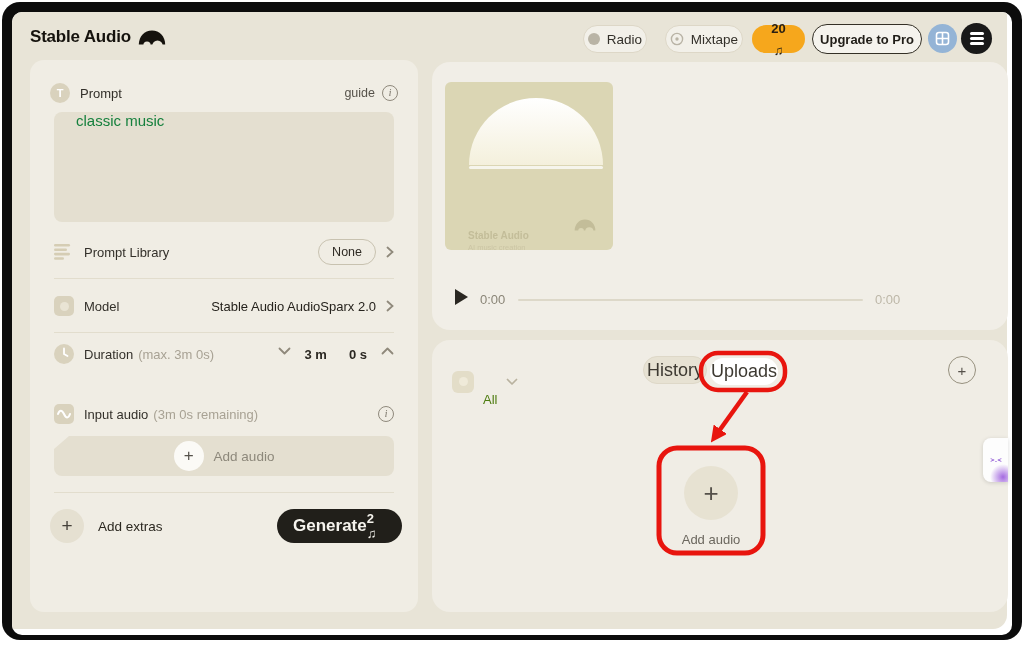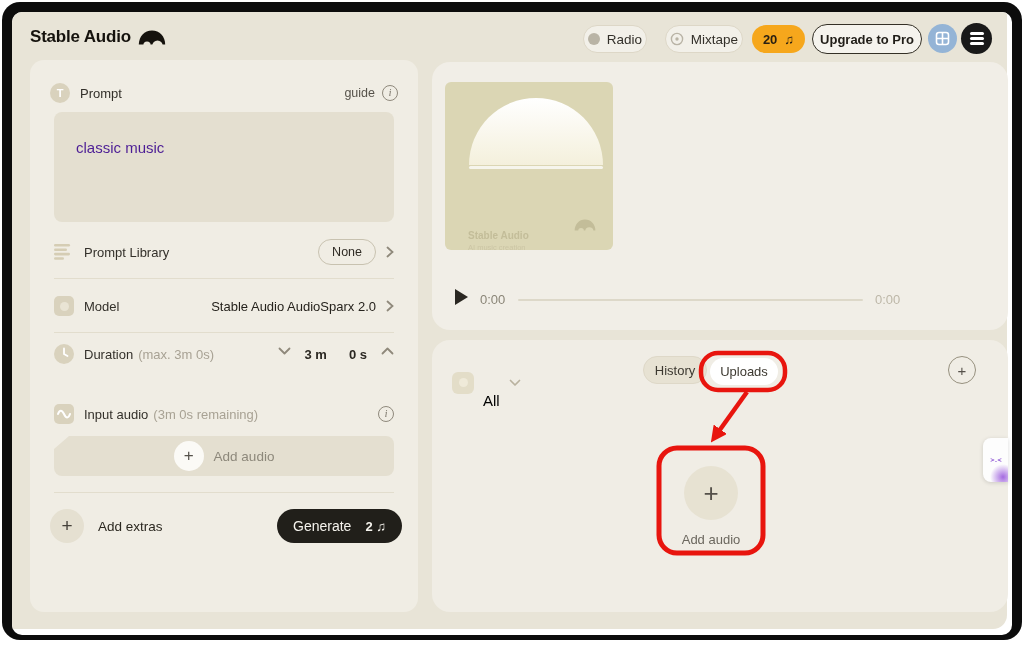--- a/index.html
+++ b/index.html
@@ -14,21 +14,21 @@
 
   
   .logo { position:absolute; left:18px; top:15px; display:flex; align-items:center; gap:7px; }
   .logo-text { font-size:17px; font-weight:800; letter-spacing:-0.2px; color:#15120d; }
   .pill { position:absolute; display:flex; align-items:center; justify-content:center; gap:7px;
           height:28px; border-radius:15px; font-size:13.5px; color:#33302a;
           background:rgba(255,255,255,0.45); border:1px solid #ddd7c7; cursor:pointer; }
   .pill-radio   { left:571px; top:13px; width:64px; }
   .pill-mixtape { left:653px; top:13px; width:78px; }
   .pill-credits { left:740px; top:13px; width:53px; background:#f6a71c; border:none;
-                  font-weight:700; color:#2a2012; font-size:13px; }
+                  font-weight:700; color:#2a2012; font-size:13px;flex-direction:column; }
   .pill-upgrade { left:800px; top:12px; width:110px; height:30px; background:rgba(255,255,255,0.55);
                   border:1.5px solid #343026; font-weight:700; font-size:13px; color:#211e18; }
   .circ-btn { position:absolute; border-radius:50%; display:flex; align-items:center;
               justify-content:center; cursor:pointer; }
   .grid-btn { left:916px; top:12px; width:29px; height:29px; background:#94b4d6; }
   .menu-btn { left:949px; top:11px; width:31px; height:31px; background:#191919; }
   .menu-bars { display:flex; flex-direction:column; gap:2.5px; }
   .menu-bars i { width:14px; height:2.5px; background:#fff; border-radius:2px; }
 
   
@@ -38,22 +38,22 @@
                  display:flex; align-items:center; }
   .t-icon { width:20px; height:20px; border-radius:50%; background:#d9d2bd; color:#fff;
             font-size:11px; font-weight:700; display:flex; align-items:center; justify-content:center; }
   .lbl { font-size:13px; font-weight:500; color:#33302a; margin-left:10px; }
   .hint { font-size:13px; color:#a8a294; font-weight:400; }
   .guide { margin-left:auto; font-size:12.5px; color:#56524a; margin-right:7px; cursor:pointer; }
   .info-i { width:16px; height:16px; border-radius:50%; border:1.2px solid #8f897c; color:#6e695d;
             font-size:9.5px; font-style:italic; font-family:"Liberation Serif", serif;
             display:flex; align-items:center; justify-content:center; cursor:pointer; flex:none; }
   .prompt-box { position:absolute; left:24px; top:52px; width:340px; height:110px;
-                background:#e4dfd0; border-radius:8px; padding:27px 22px; font-size:15px;
-                color:#4c1d95; cursor:text; }
+                background:#e4dfd0; border-radius:8px; padding:0 22px; font-size:15px;
+                color:#15803d; cursor:text; }
   .form-row { position:absolute; left:24px; width:340px; height:32px;
               display:flex; align-items:center; }
   .row-library  { top:176px; cursor:pointer; }
   .row-model    { top:230px; cursor:pointer;text-align:center; }
   .row-duration { top:278px; }
   .row-input    { top:338px; }
   .divider { position:absolute; left:24px; width:340px; height:1px; background:#e2ddcd; }
   .none-pill { margin-left:auto; border:1.2px solid #c8c2b0; border-radius:13px; height:26px;
                padding:0 13px; display:flex; align-items:center; font-size:12.5px; color:#2f2b24; }
   .chev { flex:none; }
@@ -72,21 +72,21 @@
                     font-size:17px; font-weight:300; color:#55514a; }
   .add-input-label { font-size:13.5px; color:#8d887b; }
   .panel-footer { position:absolute; left:20px; right:16px; top:448px; height:36px;
                   display:flex; align-items:center; }
   .plus-circle-lg { width:34px; height:34px; border-radius:50%; background:#e5e0d1;
                     display:flex; align-items:center; justify-content:center;
                     font-size:19px; font-weight:300; color:#45413a; cursor:pointer; }
   .extras-lbl { font-size:13.5px; color:#2b2820; margin-left:14px; cursor:pointer;text-align:center; }
   .generate-btn { margin-left:auto; width:125px; height:34px; border-radius:17px; background:#211f1a;
                   display:flex; align-items:center; padding:0 16px; cursor:pointer; }
-  .gen-lbl { font-size:14px; font-weight:400; color:#f5f3ed; }
+  .gen-lbl { font-size:17px; font-weight:700; color:#f5f3ed; }
   .gen-cost { margin-left:auto; font-size:13px; font-weight:600; color:#f5f3ed; }
 
   
   .player-card { position:absolute; left:420px; top:50px; width:576px; height:268px;
                  background:#f1eee7; border-radius:18px; }
   .album { position:absolute; left:13px; top:20px; width:168px; height:168px;
            background:#dbd6b4; border-radius:6px; overflow:hidden; }
   .dome { position:absolute; left:24px; top:16px; width:134px; height:67px;
           border-radius:67px 67px 0 0; background:linear-gradient(#ffffff, #f4f0dc); }
   .dome-line { position:absolute; left:24px; top:84px; width:134px; height:3px;
@@ -100,23 +100,23 @@
   .track { position:absolute; left:86px; top:237px; width:345px; height:2px;
            background:#ddd8c9; border-radius:1px; cursor:pointer; }
   .time-total { position:absolute; left:443px; top:230px; font-size:13px; color:#bdb7a8; }
 
   
   .library-card { position:absolute; left:420px; top:328px; width:576px; height:272px;
                   background:#f0ede5; border-radius:18px; }
   .all-filter { position:absolute; left:20px; top:16px; display:flex; align-items:center; gap:9px; cursor:pointer; }
   .all-icon { width:22px; height:22px; border-radius:6px; background:#e3ddc8;
               display:flex; align-items:center; justify-content:center; }
-  .all-lbl { font-size:15px; color:#000000;margin-top:36px; }
+  .all-lbl { font-size:13px; color:#4d7c0f;margin-top:36px; }
   .tab { position:absolute; display:flex; align-items:center; justify-content:center;
-         border-radius:15px; font-size:13px; color:#3d3931; cursor:pointer; }
+         border-radius:15px; font-size:18px; color:#3d3931; cursor:pointer; }
   .tab-history { left:211px; top:16px; width:64px; height:28px; background:#e7e2d3; border:1px solid #ded8c8; }
   .tab-uploads { left:278px; top:18px; width:68px; height:27px; background:#fff; font-weight:500; }
   .lib-plus { position:absolute; left:516px; top:16px; width:28px; height:28px; border-radius:50%;
               border:1.4px solid #97917f; color:#55514a; font-size:15px; font-weight:300;
               display:flex; align-items:center; justify-content:center; cursor:pointer; }
   .add-tile { position:absolute; left:227px; top:116px; width:104px; text-align:center; cursor:pointer; }
   .tile-circle { width:54px; height:54px; border-radius:50%; background:#e7e2d2; margin:10px auto 0;
                  display:flex; align-items:center; justify-content:center;
                  font-size:26px; font-weight:300; color:#55514a; }
   .tile-lbl { margin-top:12px; font-size:13px; color:#6b675e; }

